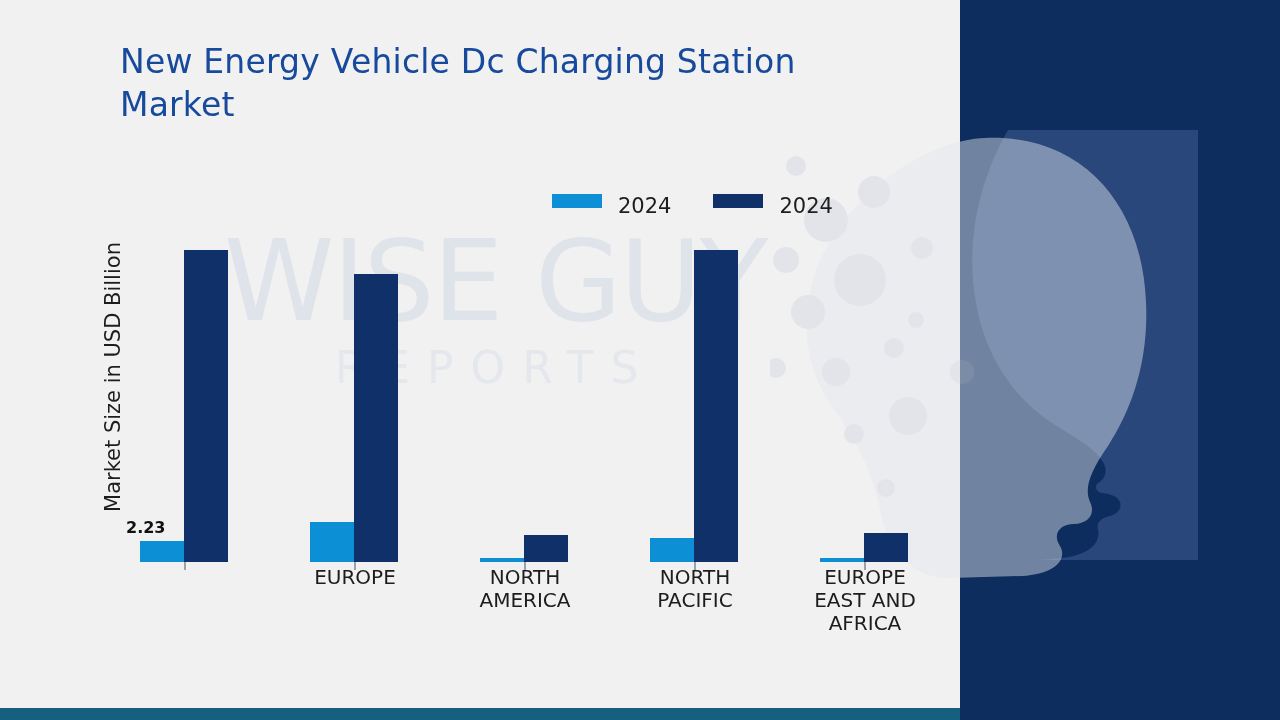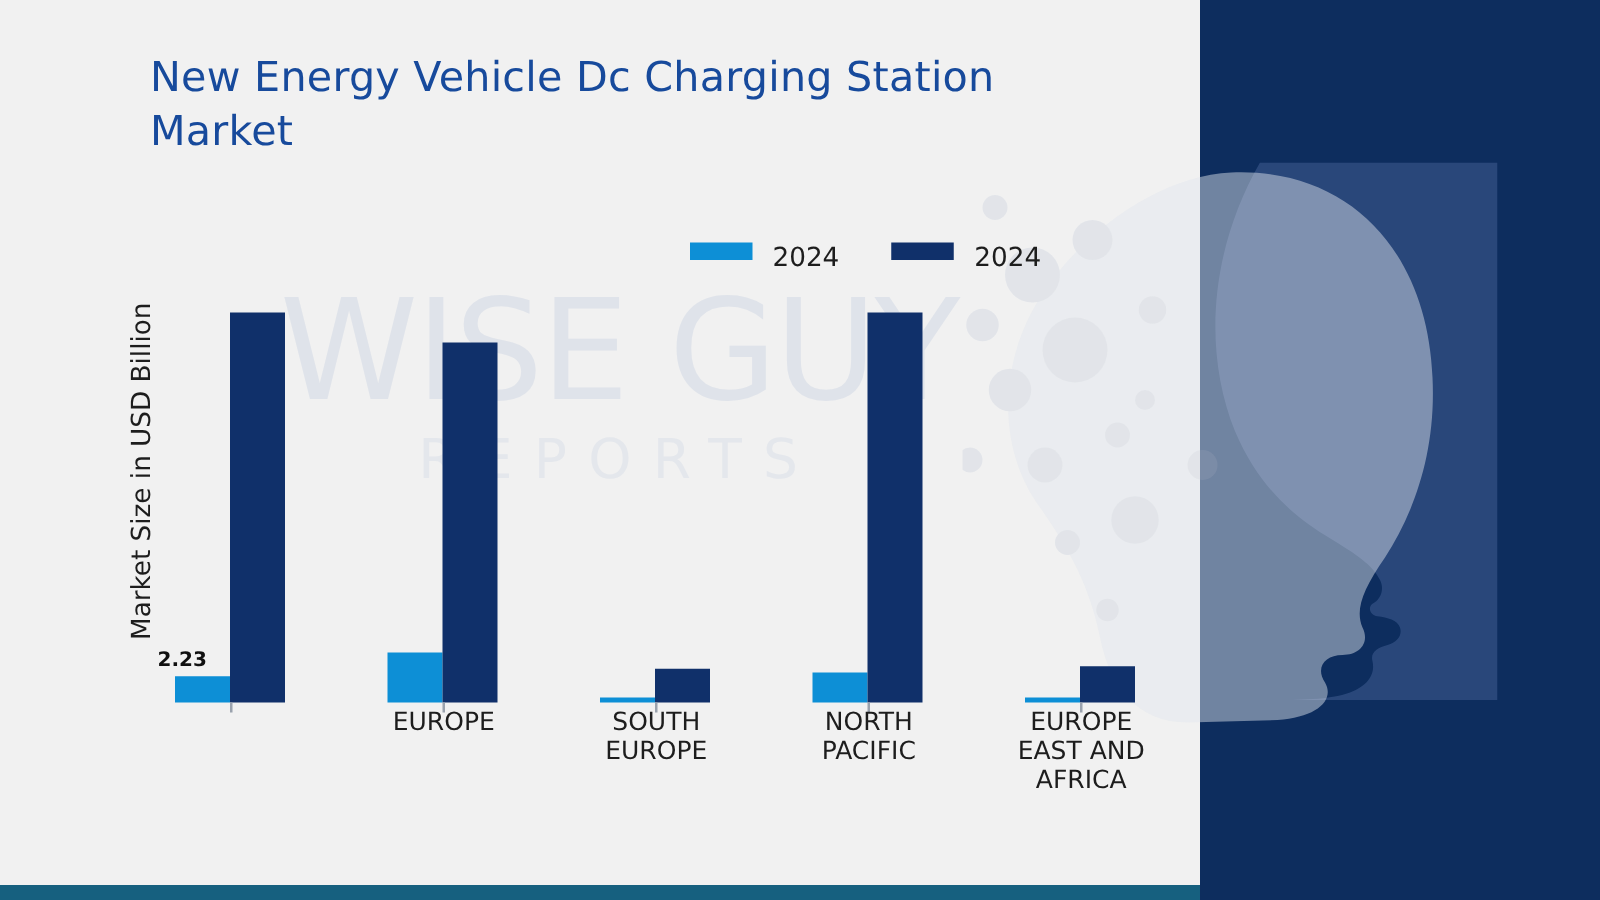--- a/index.html
+++ b/index.html
@@ -280,19 +280,19 @@
     </div>
   </div>
 
   <div class="tick" style="left:184px"></div>
   <div class="tick" style="left:354px"></div>
   <div class="tick" style="left:524px"></div>
   <div class="tick" style="left:694px"></div>
   <div class="tick" style="left:864px"></div>
 
   <div class="cat-label" style="left:280px">EUROPE</div>
-  <div class="cat-label" style="left:450px">SOUTH EUROPE</div>
+  <div class="cat-label" style="left:450px">NORTH AMERICA</div>
   <div class="cat-label" style="left:620px">NORTH PACIFIC</div>
   <div class="cat-label" style="left:800px; width:130px">EUROPE EAST AND AFRICA</div>
 
   <div class="teal-strip"></div>
 
 </div>
 
 </body></html>

